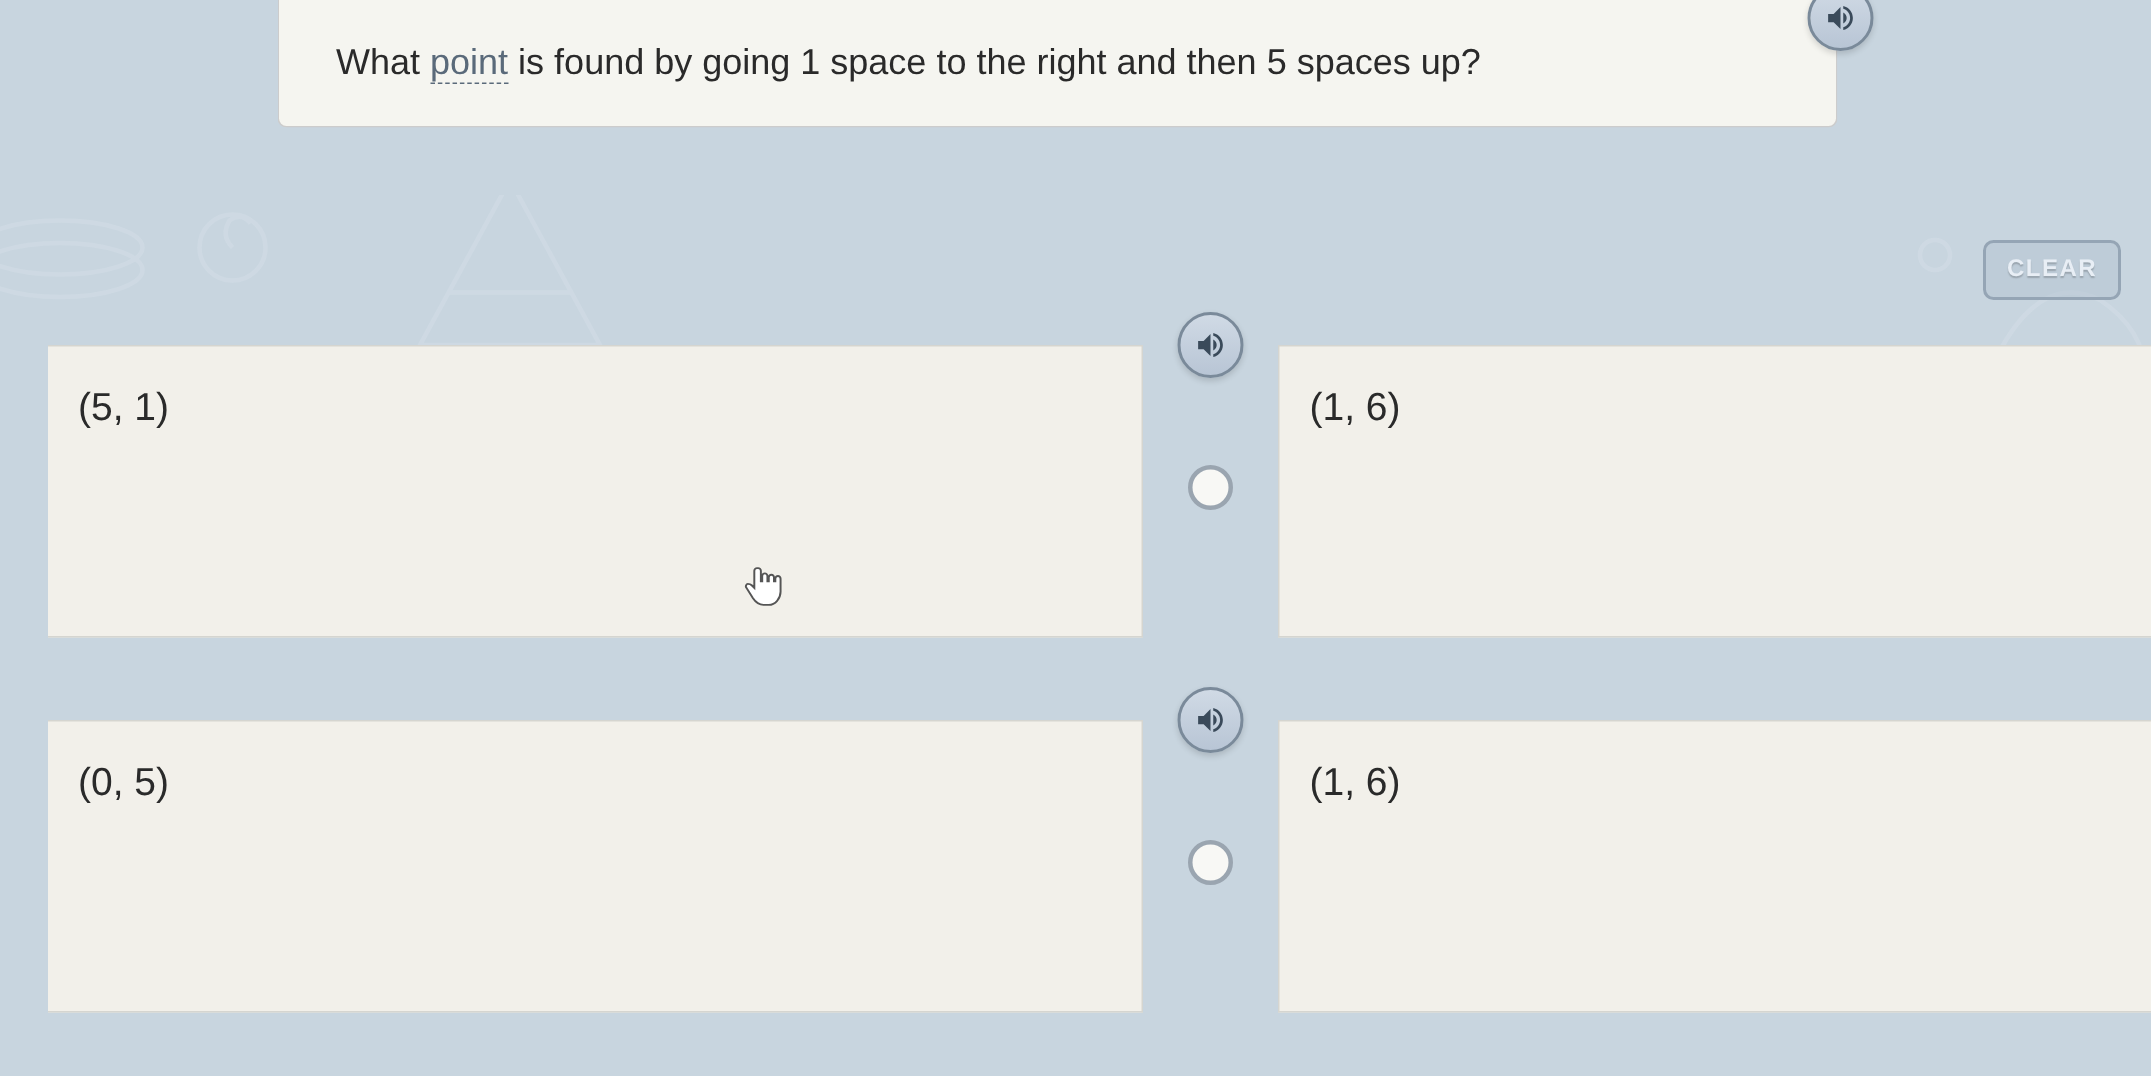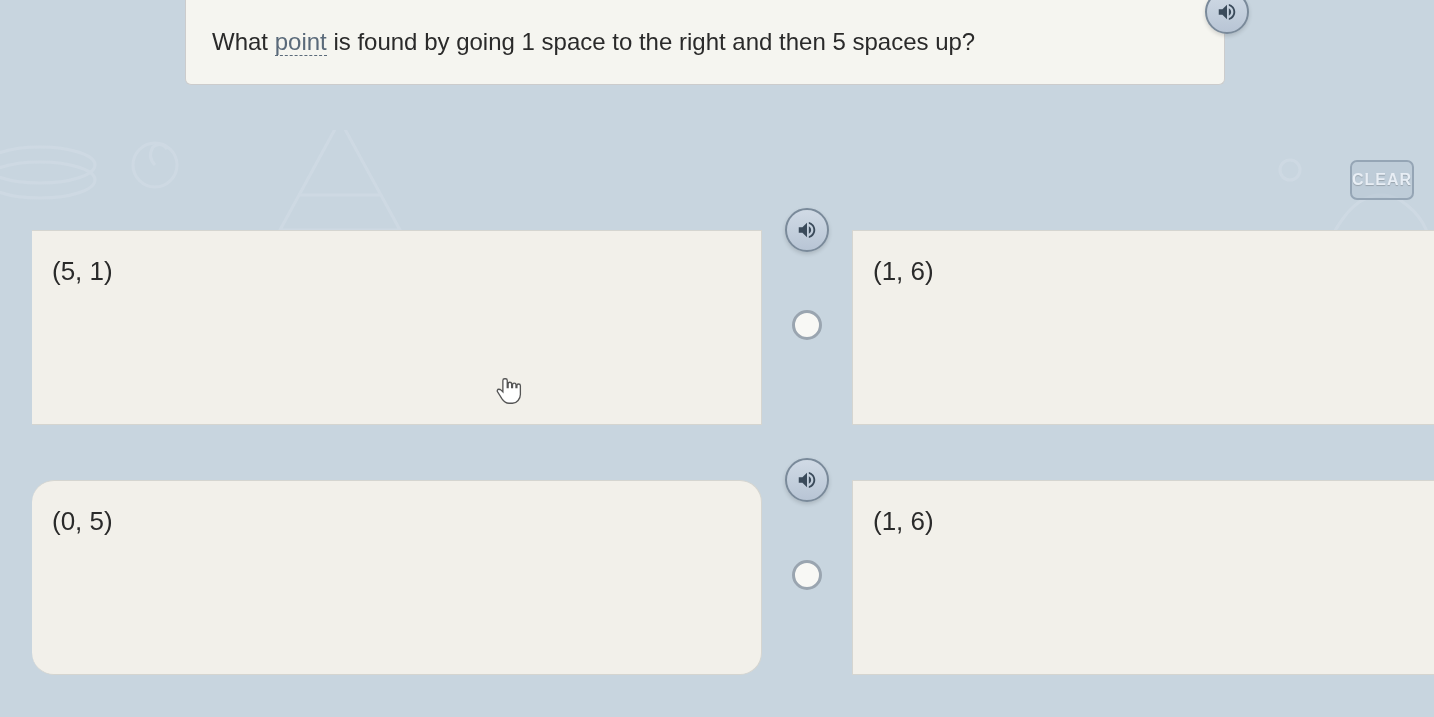--- a/index.html
+++ b/index.html
@@ -14,21 +14,21 @@
 .question-bar {
   position: absolute;
   top: 0;
   left: 185px;
   width: 1040px;
   height: 85px;
   background: #f5f5f0;
   border: 1px solid #ccc;
   border-top: none;
   border-radius: 0 0 6px 6px;
-  padding: 24px 26px;
+  padding: 24px 38px;
   display: flex;
   align-items: center;
 }
 .question-text {
   font-size: 24px;
   color: #2a2a2a;
 }
 .question-text .keyword {
   color: #5a6a7a;
   border-bottom: 1px dashed #5a6a7a;
@@ -46,21 +46,21 @@
   justify-content: center;
   cursor: pointer;
   box-shadow: 0 2px 4px rgba(0,0,0,0.15);
 }
 .audio-btn svg { width: 22px; height: 22px; fill: #3a4a5a; }
 .audio-q { top: -10px; right: -25px; }
 .clear-btn {
   position: absolute;
   top: 160px;
   right: 20px;
-  width: 64px;
+  width: 92px;
   height: 40px;
   background: rgba(180,195,210,0.5);
   border: 2px solid #95a5b5;
   border-radius: 7px;
   color: #e8eef5;
   font-size: 16px;
   font-weight: bold;
   letter-spacing: 1px;
   cursor: pointer;
   text-shadow: 0 1px 1px rgba(0,0,0,0.2);
@@ -89,21 +89,21 @@
   background: #f2f0ea;
   border: 1px solid #d5d5d0;
   padding: 25px 20px;
   font-size: 26px;
   color: #2a2a2a;
   cursor: pointer;
   position: relative;
 }
 .card-a { grid-column: 1; grid-row: 1; border-left: none; }
 .card-b { grid-column: 3; grid-row: 1; border-right: none; }
-.card-c { grid-column: 1; grid-row: 3; border-left: none; border-radius: 22px; }
+.card-c { grid-column: 1; grid-row: 3; border-left: none; }
 .card-d { grid-column: 3; grid-row: 3; border-right: none; }
 .mid-col {
   grid-column: 2;
   position: relative;
 }
 .mid-row1 { grid-row: 1; }
 .mid-row3 { grid-row: 3; }
 .card-audio {
   position: absolute;
   top: -22px;

